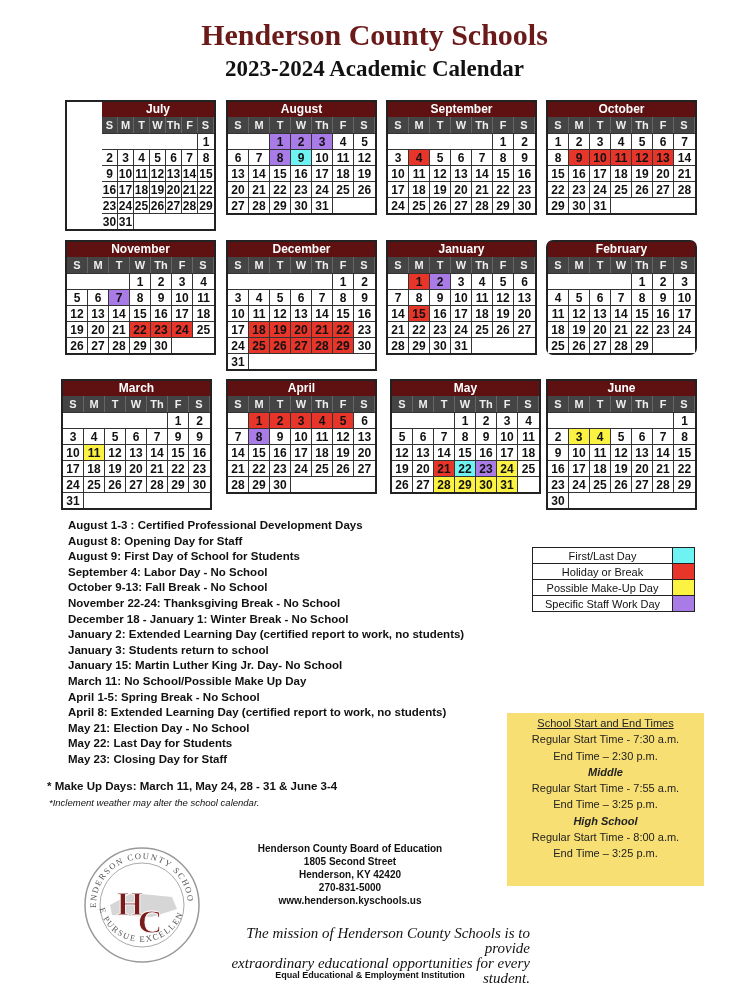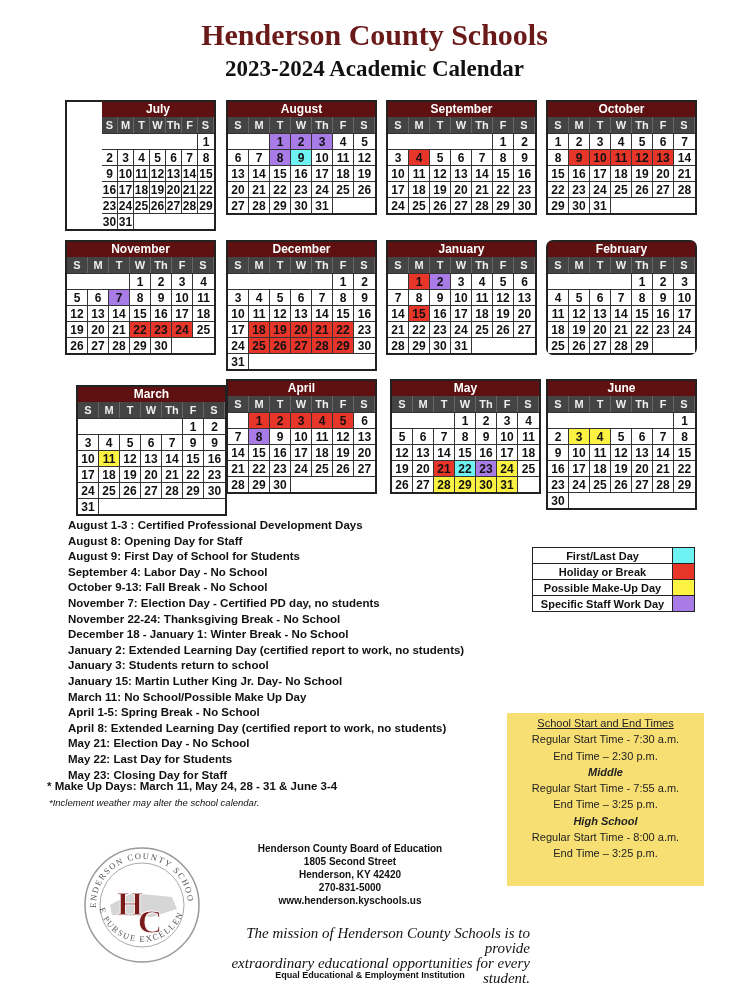--- a/index.html
+++ b/index.html
@@ -15,21 +15,21 @@
   .cell.blank { border-right: none; }
   .cell.c7 { border-right: none; }
   .cell.holiday { background: #e8352a; }
   .cell.first { background: #6ff2f2; }
   .cell.makeup { background: #fbf241; }
   .cell.staff { background: #a97be6; }
   .events { position: absolute; left: 68px; top: 518px; font-size: 11.5px; font-weight: bold; line-height: 15.6px; }
   .makeup-note { position: absolute; left: 47px; top: 780px; font-size: 11.5px; font-weight: bold; }
   .weather-note { position: absolute; left: 49px; top: 797px; font-size: 9.5px; font-style: italic; }
   .legend { position: absolute; left: 532px; top: 547px; border-collapse: collapse; }
-  .legend td { border: 1px solid #222; font-size: 11px; font-weight: bold; height: 16px; }
+  .legend td { border: 1px solid #222; font-size: 11px; font-weight: normal; height: 16px; }
   .legend td.lbl { width: 140px; text-align: center; padding: 0 3px; }
   .legend td.sw { width: 22px; }
   .times { position: absolute; left: 507px; top: 713px; width: 197px; height: 173px; background: #f7df73; text-align: center; font-size: 11px; line-height: 16.3px; padding-top: 2px; color: #222; }
   .times .hd { text-decoration: underline; }
   .times .lvl { font-weight: bold; font-style: italic; }
   .board { position: absolute; left: 240px; top: 842px; width: 220px; text-align: center; font-size: 10px; font-weight: bold; line-height: 13px; }
   .mission { position: absolute; left: 210px; top: 926px; width: 320px; text-align: right; font-family: "Liberation Serif", serif; font-style: italic; font-size: 15px; line-height: 15px; }
   .equal { position: absolute; left: 210px; top: 970px; width: 320px; text-align: center; font-size: 9px; font-weight: bold; }
   .seal { position: absolute; left: 82px; top: 845px; width: 120px; height: 120px; }
 </style>
@@ -423,21 +423,21 @@
         <div class="cell c7">24</div>
         <div class="cell">25</div>
         <div class="cell">26</div>
         <div class="cell">27</div>
         <div class="cell">28</div>
         <div class="cell">29</div>
         <div class="cell blank"></div>
         <div class="cell blank"></div>
       </div>
     </div>
-    <div class="month" style="left: 76px; top: 379px; margin-top: 6px;">
+    <div class="month" style="left: 61px; top: 379px;">
       <div class="mhead">March</div>
       <div class="grid">
         <div class="dow">S</div>
         <div class="dow">M</div>
         <div class="dow">T</div>
         <div class="dow">W</div>
         <div class="dow">Th</div>
         <div class="dow">F</div>
         <div class="dow">S</div>
         <div class="cell blank"></div>
@@ -633,21 +633,20 @@
       </div>
     </div>
   </div>
 
 <div class="events" id="events">
     <div>August 1-3 : Certified Professional Development Days</div>
     <div>August 8: Opening Day for Staff</div>
     <div>August 9: First Day of School for Students</div>
     <div>September 4: Labor Day - No School</div>
     <div>October 9-13: Fall Break - No School</div>
-    <div>November 7: Election Day - Certified PD day, no students</div>
     <div>November 22-24: Thanksgiving Break - No School</div>
     <div>December 18 - January 1: Winter Break - No School</div>
     <div>January 2: Extended Learning Day (certified report to work, no students)</div>
     <div>January 3: Students return to school</div>
     <div>January 15: Martin Luther King Jr. Day- No School</div>
     <div>March 11: No School/Possible Make Up Day</div>
     <div>April 1-5: Spring Break - No School</div>
     <div>April 8: Extended Learning Day (certified report to work, no students)</div>
     <div>May 21: Election Day - No School</div>
     <div>May 22: Last Day for Students</div>

